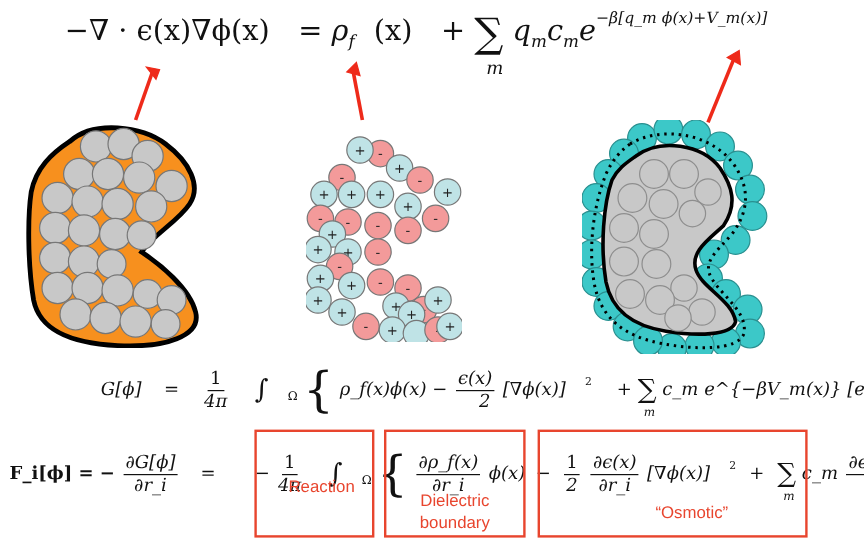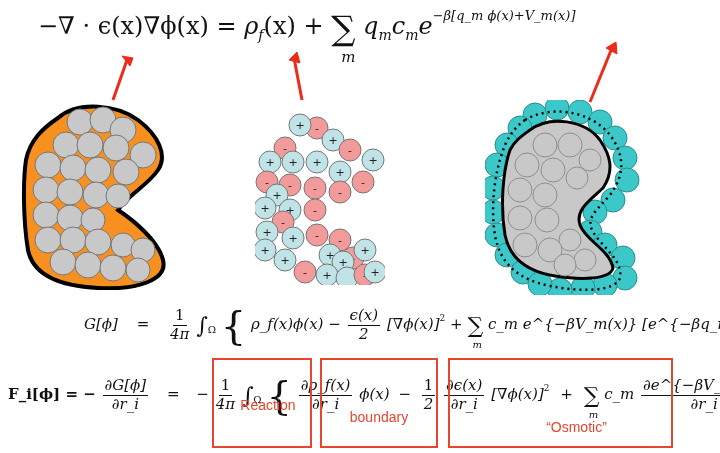--- a/index.html
+++ b/index.html
@@ -1,20 +1,20 @@
 <!DOCTYPE html>
 <html><head>
 <meta charset="utf-8">
 <style>
   html, body { margin: 0; padding: 0; }
   body { width: 720px; height: 453px; background: #ffffff; position: relative; overflow: hidden;
          font-family: "DejaVu Serif", serif; color: #111; }
   .abs { position: absolute; }
   .math { font-family: "DejaVu Serif", serif; font-style: italic; white-space: nowrap; }
-  .up { font-style: normal; }
+  .up { font-style: normal; margin-left: 16px; }
   .bold { font-weight: bold; font-style: normal; }
   .topeq { left: 38px; top: 8px; font-size: 24px; }
   .sumbig { display: inline-block; position: relative; font-size: 34px; font-style: normal; vertical-align: -6px; }
   .sumbig .sub { position: absolute; left: 10px; top: 40px; font-size: 15px; font-style: italic; }
   sup { font-size: 13px; vertical-align: 14px; text-align: center; }
   .arrow { position: absolute; }
   .eq2 { font-size: 15px; }
   .frac { display: inline-flex; flex-direction: column; align-items: center; vertical-align: middle; margin: 0 2px; }
   .frac .n { border-bottom: 1px solid #111; padding: 0 2px; line-height: 1.15; }
   .frac .d { line-height: 1.15; font-style: italic; }
@@ -338,18 +338,19 @@
   
   
 </div>
 
 <div class="redbox" style="left:212px;top:358px;width:100px;height:90px;"></div>
 <div class="label" style="left:212px;top:396px;width:112px;">
   <div>Reaction</div>
 </div>
 <div class="redbox" style="left:320px;top:358px;width:118px;height:90px;"></div>
 <div class="label" style="left:320px;top:408px;width:118px;">
+  <div>Dielectric</div>
     <div>boundary</div>
 </div>
 <div class="redbox" style="left:448px;top:358px;width:225px;height:90px;"></div>
 <div class="label" style="left:448px;top:418px;width:257px;">
   <div>“Osmotic”</div>
 </div>
 
 </body></html>

